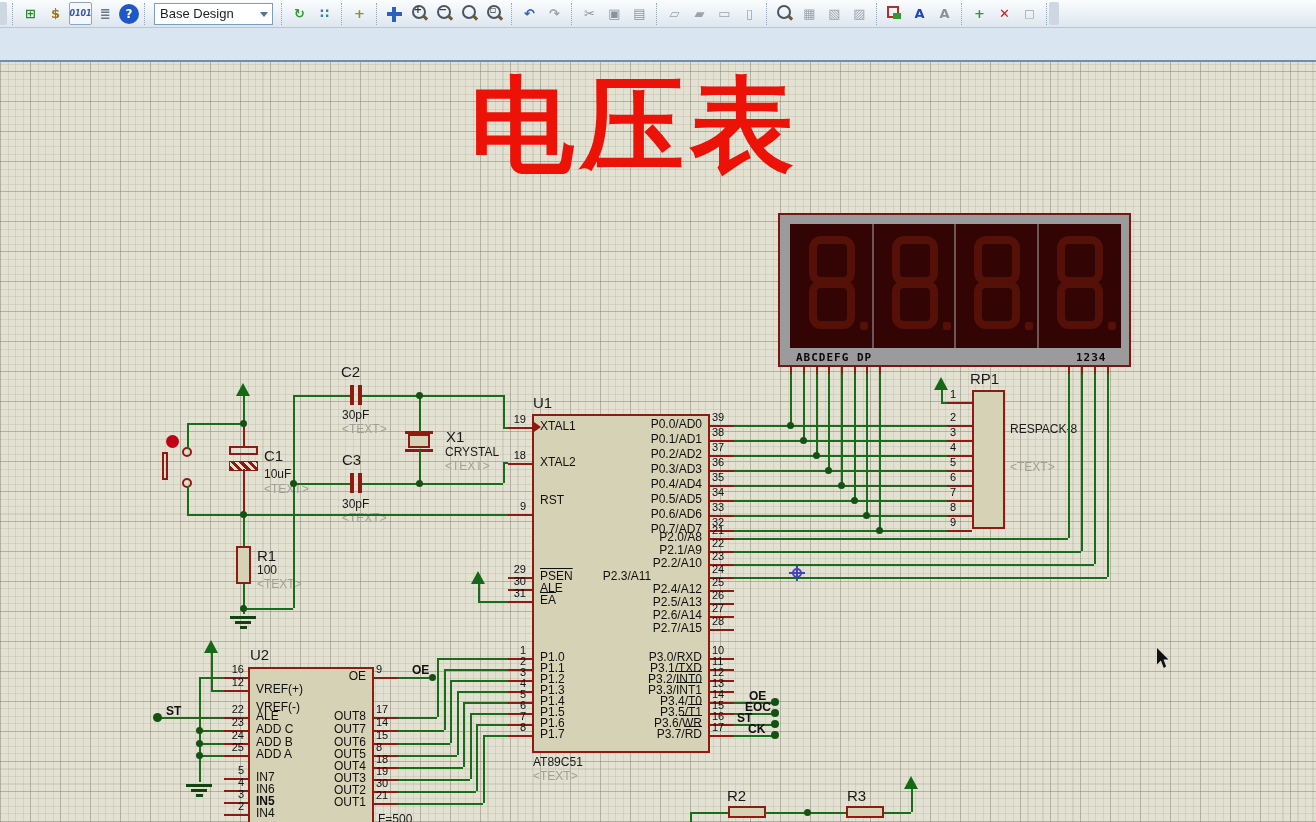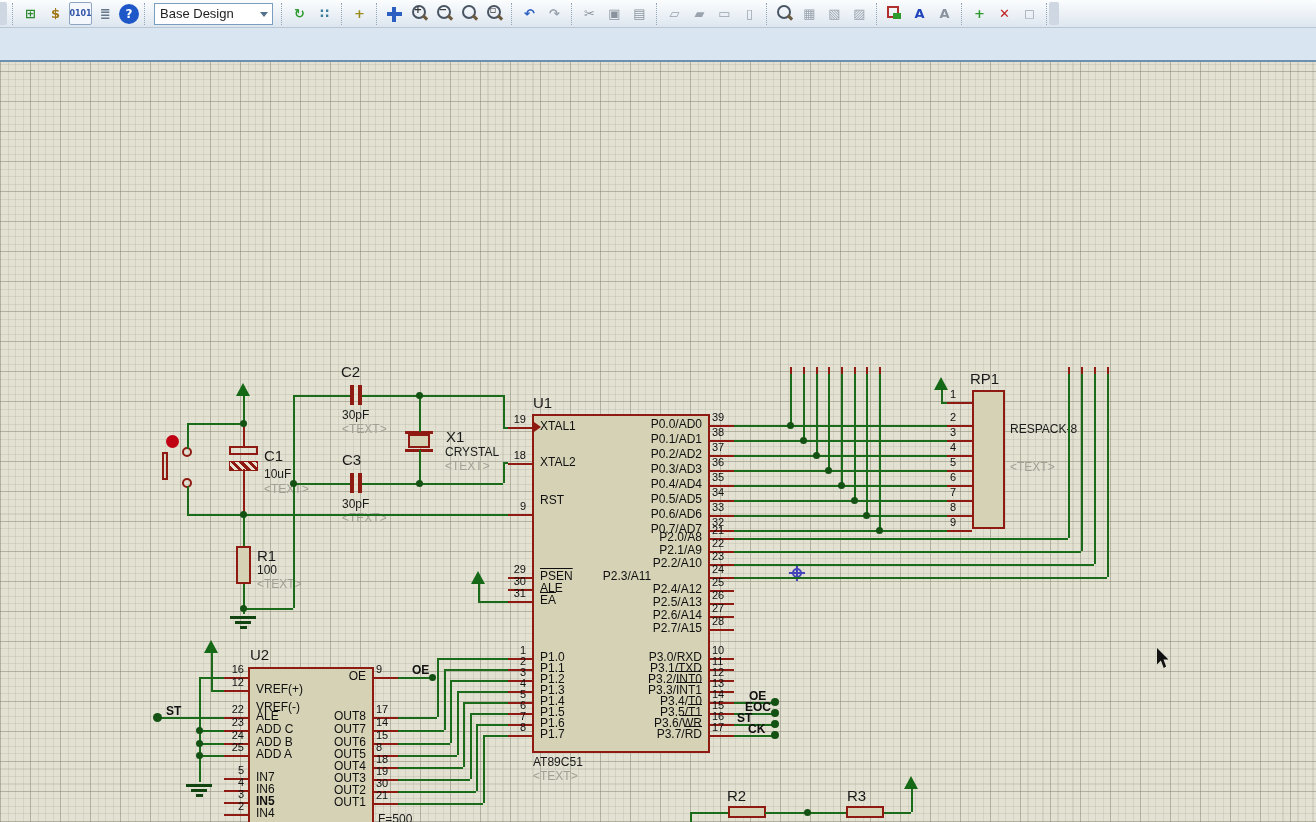--- a/index.html
+++ b/index.html
@@ -105,21 +105,21 @@
 </head>
 <body>
 
 <div id="stage">
 
   <div id="toolbar">
       <span class="icon partial" style="color: rgb(136, 136, 136);"></span>
       <i class="tsep"></i>
       <span class="icon" style="color: rgb(47, 139, 47);">⊞</span>
       <span class="icon" style="color: rgb(160, 120, 24);">$</span>
-      <span class="icon small01" style="color: rgb(51, 85, 170);">0101</span>
+      <span class="icon small01" style="color: rgb(51, 85, 170); font-style: italic;">0101</span>
       <span class="icon" style="color: rgb(102, 120, 138);">≣</span>
       <span class="icon help" style="color: rgb(255, 255, 255);">?</span>
       <i class="tsep"></i>
       <div id="sheet-dd">
         <span>Base Design</span>
         <i class="chev"></i>
       </div>
       <i class="tsep"></i>
       <span class="icon" style="color: rgb(47, 155, 47);">↻</span>
       <span class="icon" style="color: rgb(59, 127, 155);">∷</span>
@@ -166,21 +166,51 @@
       <span class="icon" style="color: rgb(47, 155, 47);">+</span>
       <span class="icon" style="color: rgb(192, 32, 32);">✕</span>
       <span class="icon" style="color: rgb(154, 163, 173);">◻</span>
       <i class="tsep"></i>
       <span class="icon partial" style="color: rgb(136, 136, 136);"></span>
     </div>
   <div id="subbar"></div>
 
   <div id="canvas">
 
-
+    <div id="title">电压表</div>
+
+    <div id="display">
+      <div id="screen">
+        <div class="digit" style="left:2px">
+            <i class="e8"></i>
+            <i class="e8 lo"></i>
+            <i class="dp"></i>
+          </div>
+        <div class="digit" style="left:85px">
+            <i class="e8"></i>
+            <i class="e8 lo"></i>
+            <i class="dp"></i>
+          </div>
+        <div class="digit" style="left:167px">
+            <i class="e8"></i>
+            <i class="e8 lo"></i>
+            <i class="dp"></i>
+          </div>
+        <div class="digit" style="left:250px">
+            <i class="e8"></i>
+            <i class="e8 lo"></i>
+            <i class="dp"></i>
+          </div>
+        <i class="dsep" style="left:82px"></i>
+        <i class="dsep" style="left:164px"></i>
+        <i class="dsep" style="left:247px"></i>
+      </div>
+      <span class="disp-lbl" style="left:16px">ABCDEFG DP</span>
+      <span class="disp-lbl" style="left:296px">1234</span>
+    </div>
 
     <div class="chip" style="left:532px;top:352px;width:178px;height:339px"></div>
     <div class="chip" style="left:248px;top:605px;width:126px;height:175px"></div>
     <div class="chip" style="left:972px;top:328px;width:33px;height:139px"></div>
     <i class="clkarrow" style="left:534px;top:360px"></i>
 
     <span class="ref" style="left:533px;top:333px">U1</span>
     <span class="val" style="left:533px;top:694px">AT89C51</span>
     <span class="ph" style="left:533px;top:708px">&lt;TEXT&gt;</span>
 

